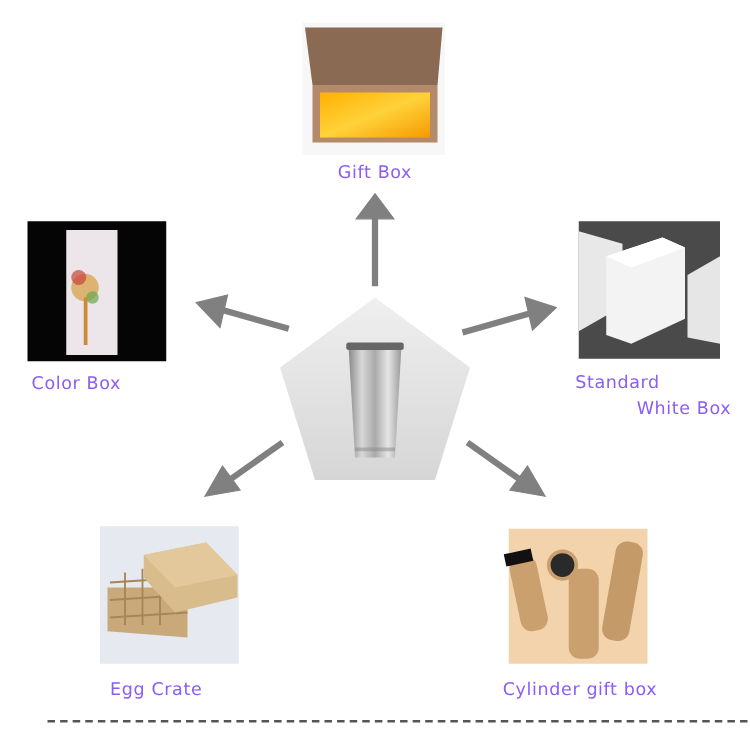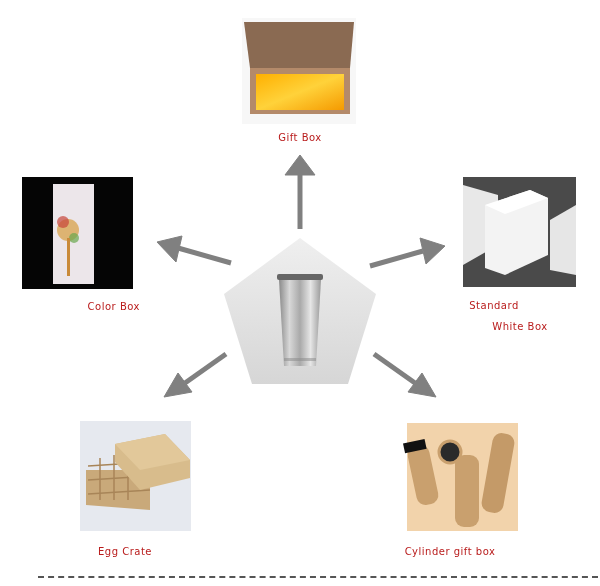--- a/index.html
+++ b/index.html
@@ -1,17 +1,17 @@
 <!DOCTYPE html>
 <html><head>
 <meta charset="utf-8">
 <style>
   html, body { margin:0; padding:0; background:#ffffff; }
   body { width:600px; height:586px; position:relative; overflow:hidden; font-family:"DejaVu Sans", sans-serif; }
-  .label { position:absolute; font-family:"DejaVu Sans", sans-serif; font-size:10px; color:#b91c1c; text-align:center; line-height:20px; letter-spacing:0.5px; }
+  .label { position:absolute; font-family:"DejaVu Sans", sans-serif; font-size:14px; color:#8b5cf6; text-align:center; line-height:20px; letter-spacing:0.5px; }
   .dash { position:absolute; left:38px; top:576px; width:560px; height:0; border-top:2px dashed #555; }
   svg { position:absolute; left:0; top:0; }
 </style>
 </head>
 <body>
 
 <svg width="600" height="586" viewBox="0 0 600 586">
   <defs>
     <linearGradient id="steel" x1="0" x2="1">
       <stop offset="0" stop-color="#8a8a8a"></stop>
@@ -103,19 +103,19 @@
     <rect x="407" y="423" width="111" height="108" fill="#f2d3ab"></rect>
     <rect x="412" y="445" width="22" height="60" rx="9" fill="#c9a06e" transform="rotate(-12 423 475)"></rect>
     <rect x="410" y="440" width="22" height="10" fill="#111" transform="rotate(-12 423 475)"></rect>
     <ellipse cx="450" cy="452" rx="11" ry="11" fill="#2a2a2a" stroke="#c9a06e" stroke-width="3"></ellipse>
     <rect x="455" y="455" width="24" height="72" rx="9" fill="#c9a06e"></rect>
     <rect x="487" y="433" width="22" height="80" rx="9" fill="#c49a68" transform="rotate(10 498 473)"></rect>
   </g>
 </svg>
 
 <div class="label" style="left:242px; top:128px; width:116px;">Gift Box</div>
-<div class="label" style="left:20px; top:297px; width:120px;text-align:right;">Color Box</div>
+<div class="label" style="left:1px; top:297px; width:120px;">Color Box</div>
 <div class="label" style="left:429px; top:296px; width:130px;">Standard</div>
-<div class="label" style="left:455px; top:317px; width:130px;">White Box</div>
+<div class="label" style="left:455px; top:317px; width:130px;text-align:right;">White Box</div>
 <div class="label" style="left:65px; top:542px; width:120px;">Egg Crate</div>
-<div class="label" style="left:368px; top:542px; width:164px;">Cylinder gift box</div>
+<div class="label" style="left:382px; top:542px; width:164px;">Cylinder gift box</div>
 
 <div class="dash"></div>
 
 </body></html>

